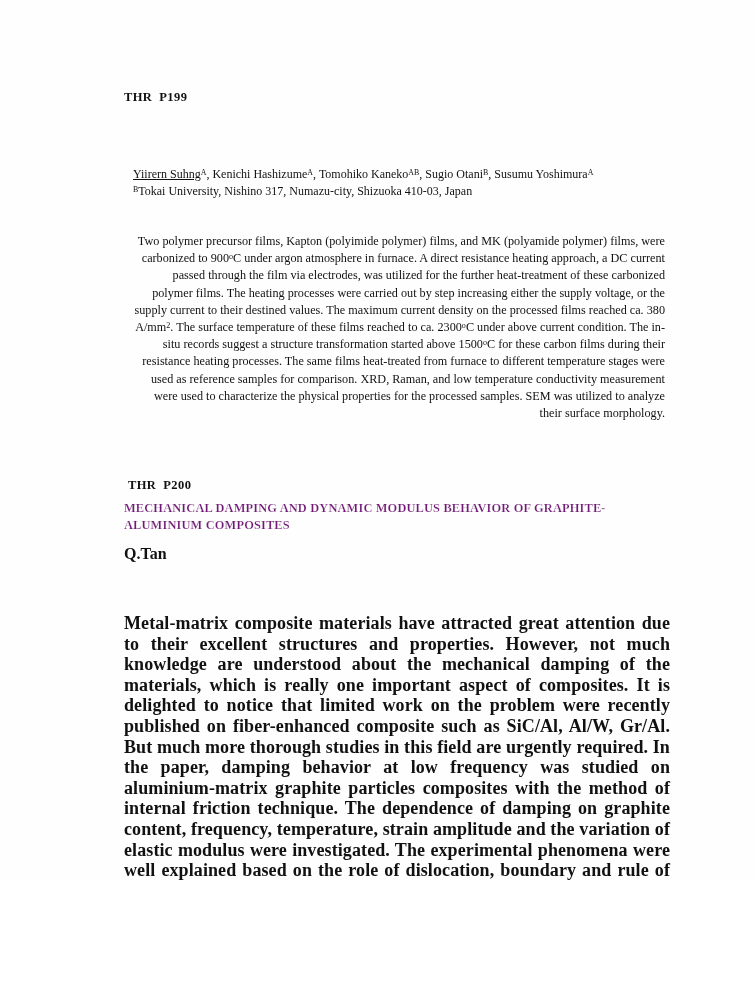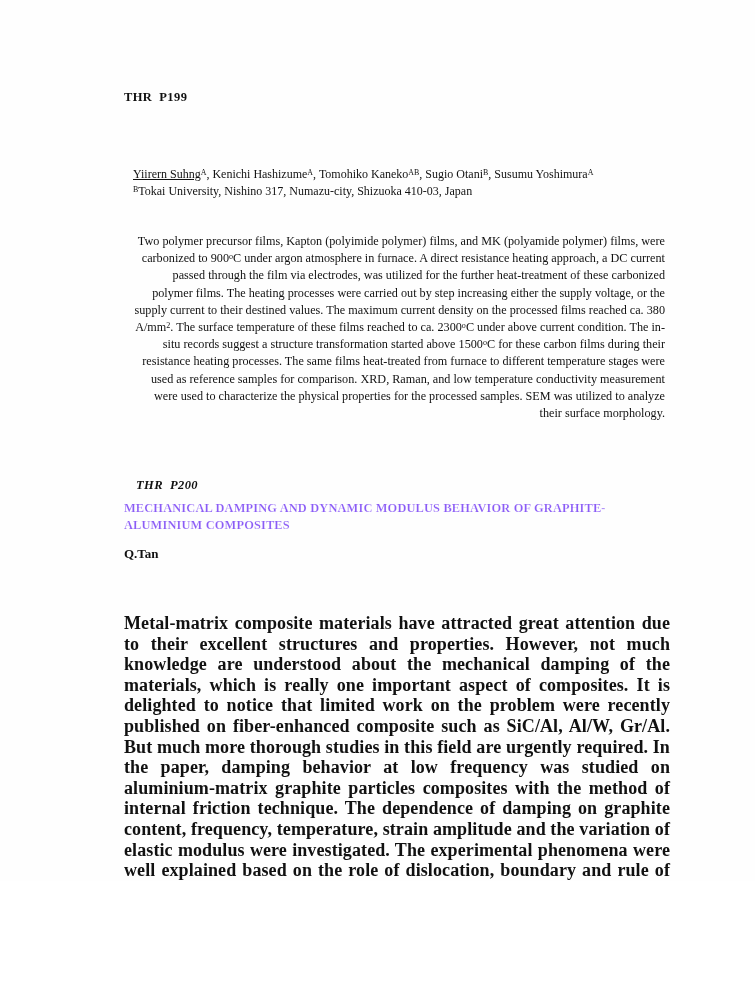--- a/index.html
+++ b/index.html
@@ -54,47 +54,47 @@
   .body-just {
     position: absolute;
     font-size: 18px;
     line-height: 20.6px;
     text-align: justify;
     font-weight: bold;
     letter-spacing: 0.1px;
   }
   .affil {
     position: absolute;
-    font-size: 13px;
+    font-size: 16px;
     line-height: 16.8px;
     font-weight: bold;
   }
   .folio {
     position: absolute;
     width: 100%;
     left: 0;
     text-align: left;
     font-size: 12px;
   }
 
   
   .outline-ink {
-    color: #8b5cf6;
+    color: #701a75;
     text-shadow: 0.4px 0 0 #ffffff, -0.4px 0 0 #ffffff;
     -webkit-text-stroke: 0.18px #ffffff;
   }
 
   
   #id1     { left: 124px; top: 90px; }
   #title1  { left: 133px; top: 112px; width: 520px; }
   #auth1   { left: 133px; top: 166px; width: 540px; }
   #body1   { left: 133px; top: 233px; width: 532px; }
 
   
-  #id2     { left: 136px; top: 478px; font-style: italic; }
+  #id2     { left: 128px; top: 478px; }
   #title2  { left: 124px; top: 500px; width: 540px; font-weight: bold; }
   #affil2  { left: 124px; top: 546px; width: 540px; }
   #body2   { left: 124px; top: 613px; width: 546px; }
 
   #folio   { top: 893px; }
 </style>
 </head>
 <body>
 
 <div class="page">

